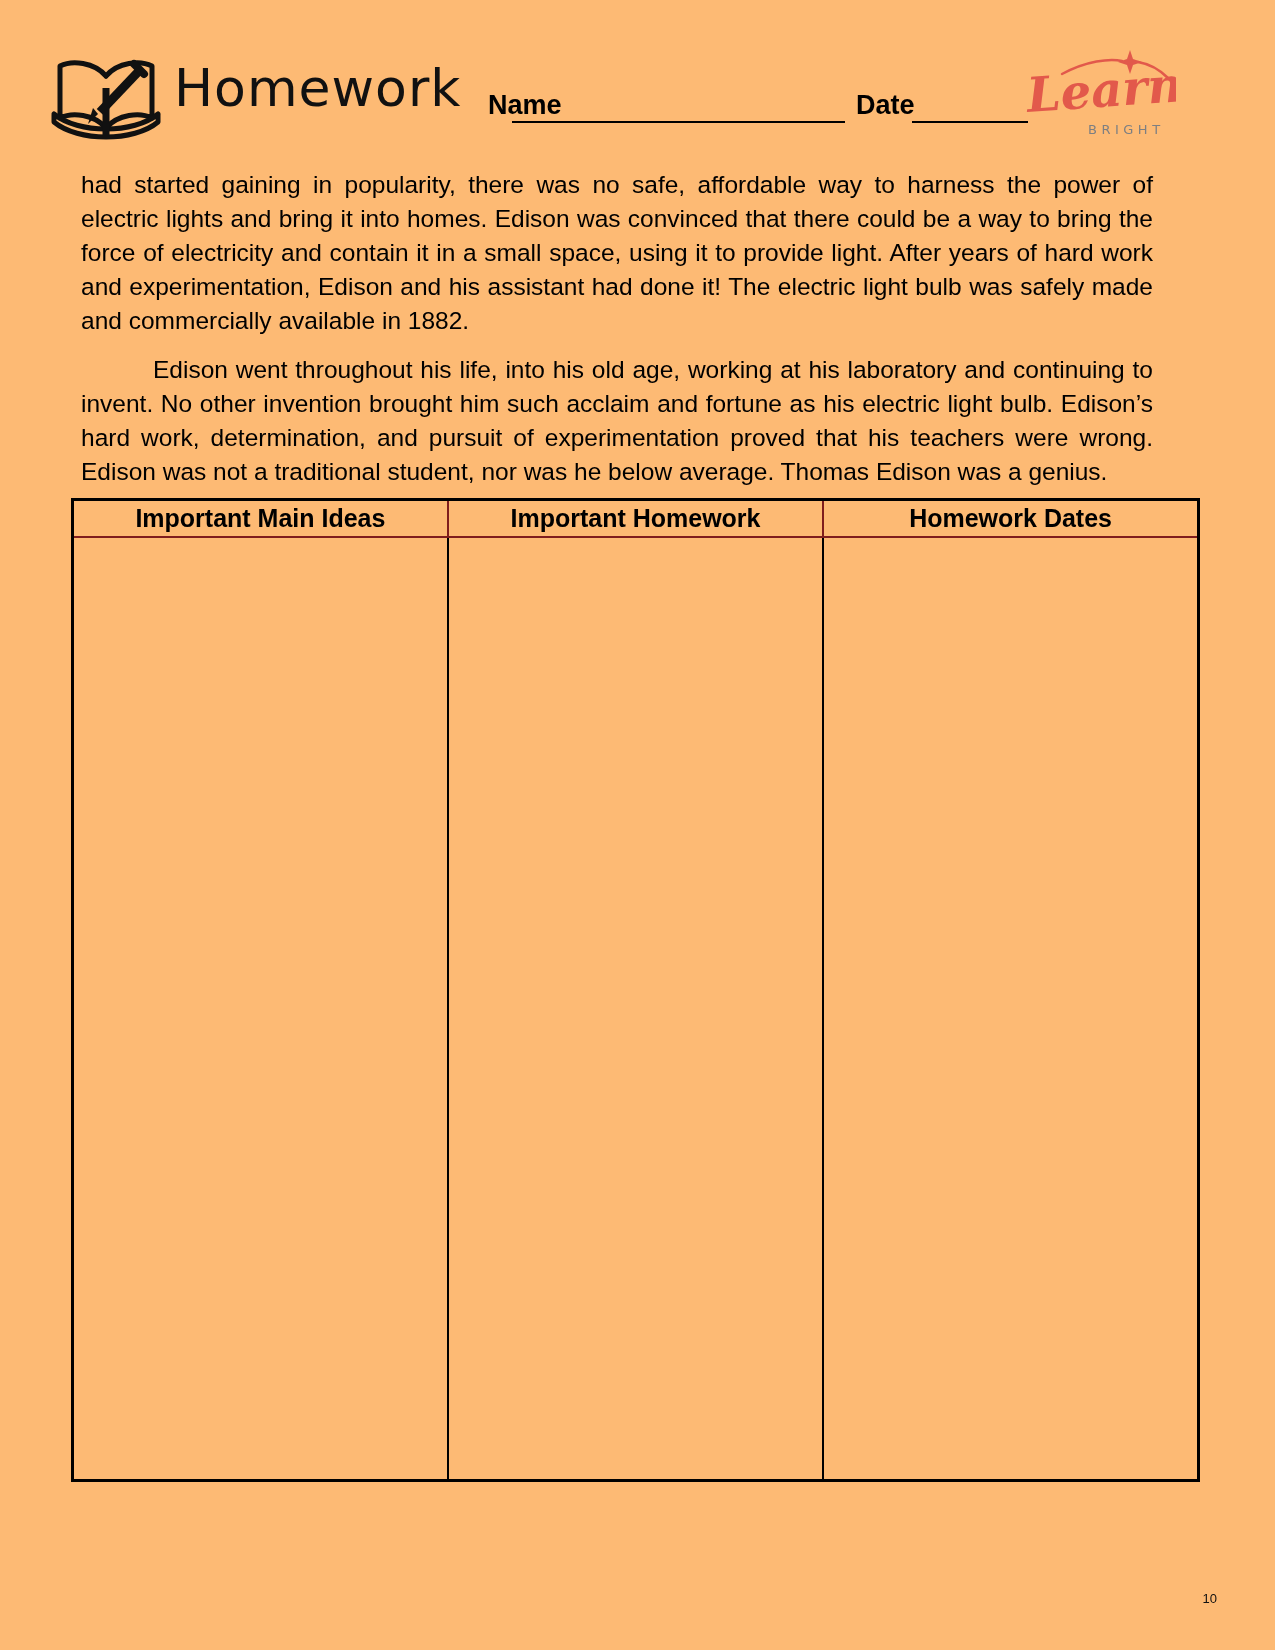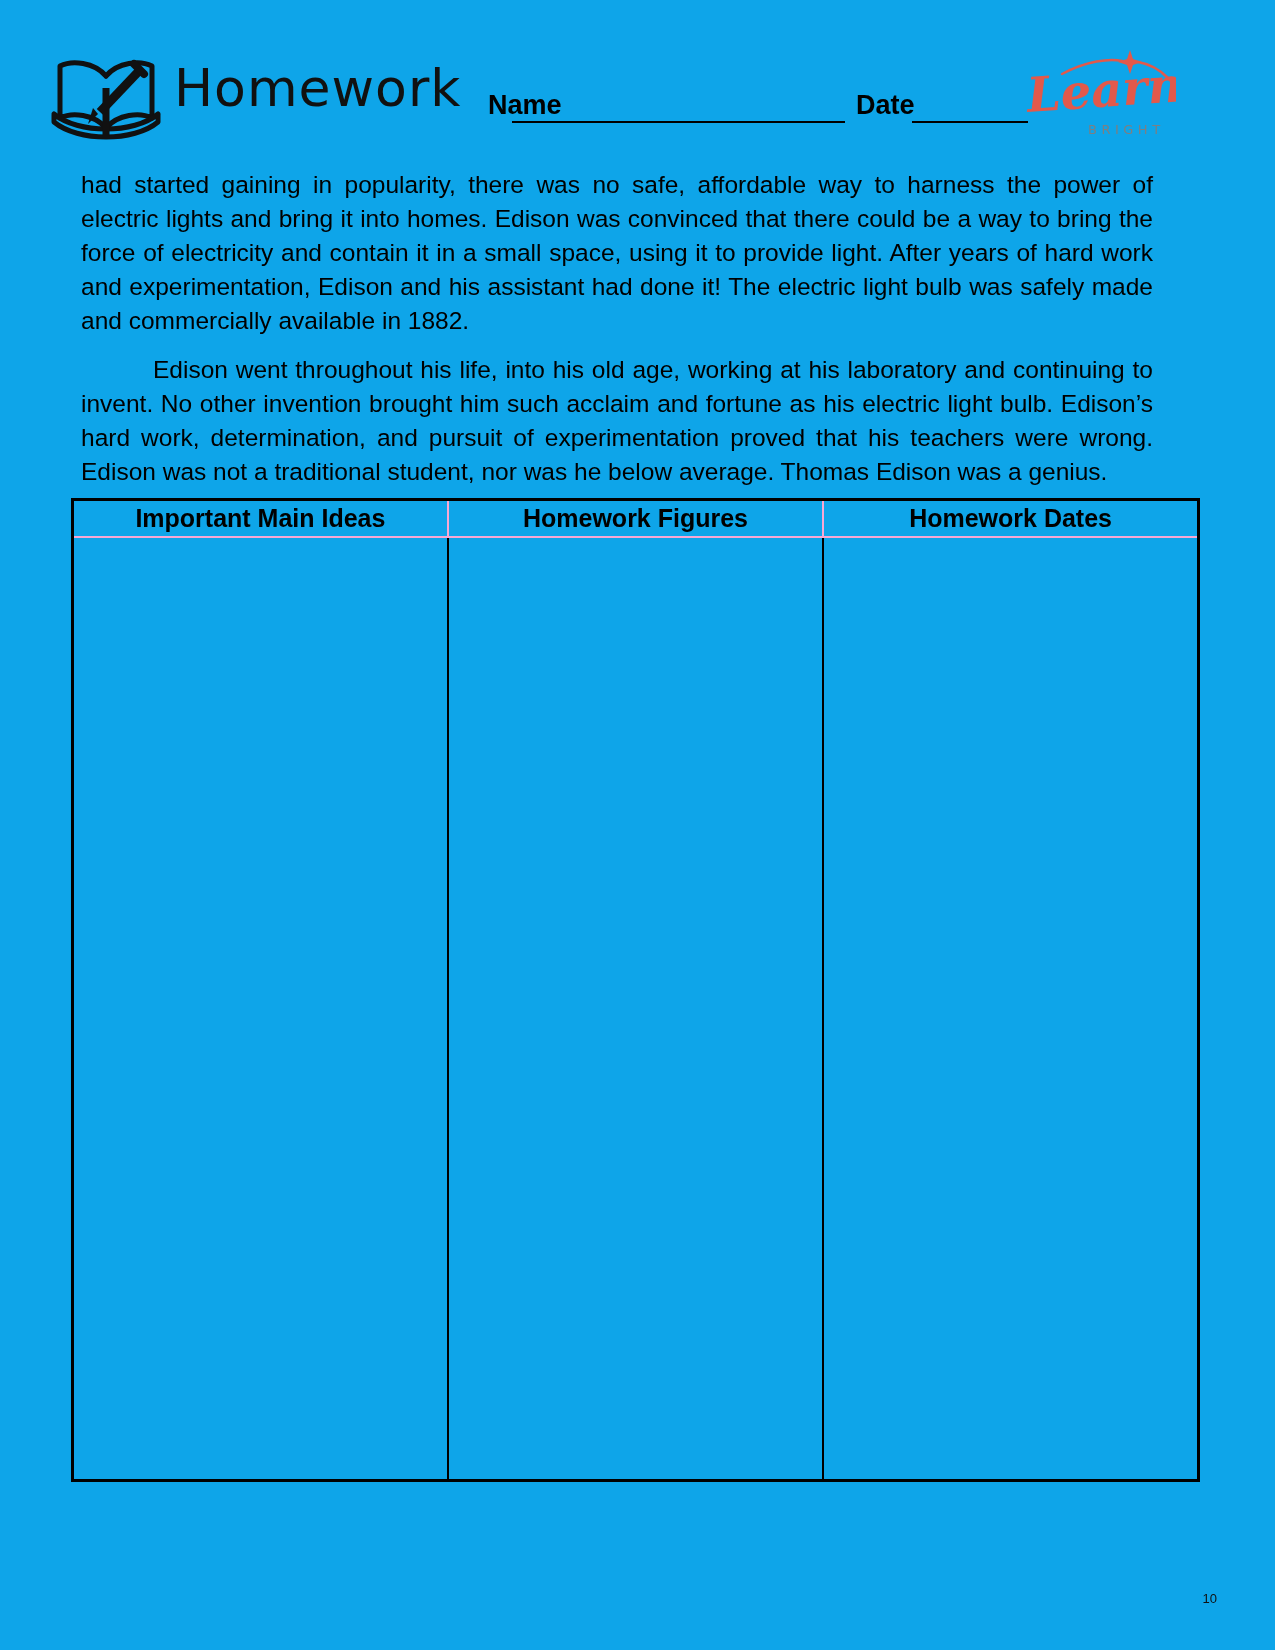--- a/index.html
+++ b/index.html
@@ -1,20 +1,20 @@
 <!DOCTYPE html>
 <html><head>
 <meta charset="utf-8">
 <style>
   * { margin:0; padding:0; box-sizing:border-box; }
   html,body { background:#ffffff; }
   .page {
     position:relative;
     width:1275px; height:1650px;
-    background:#0ea5e9;
+    background:#fdba74;
     font-family:"Liberation Sans", sans-serif;
     color:#000;
     overflow:hidden;
   }
 
   
   .book-icon { position:absolute; left:48px; top:50px; width:116px; height:100px; }
   .hw-title {
     position:absolute; left:174px; top:56px;
     font-family:"DejaVu Sans", sans-serif;
@@ -52,21 +52,21 @@
 
   
   .table-wrap { position:absolute; left:71px; top:498px; width:1129px; height:984px; }
   table.notes {
     width:100%; height:100%;
     border-collapse:collapse;
     border:3px solid #000;
     table-layout:fixed;
   }
   table.notes th {
-    border:2px solid #f9a8d4;
+    border:2px solid #7f1d1d;
     height:37px;
     font-size:25px; font-weight:bold;
     text-align:center; vertical-align:middle;
     padding:2px 4px;
   }
   table.notes td {
     border:2px solid #000;
     vertical-align:top;
   }
 
@@ -113,21 +113,21 @@
   <div class="text-block">
     <p>had started gaining in popularity, there was no safe, affordable way to harness the power of electric lights and bring it into homes. Edison was convinced that there could be a way to bring the force of electricity and contain it in a small space, using it to provide light. After years of hard work and experimentation, Edison and his assistant had done it! The electric light bulb was safely made and commercially available in 1882.</p>
     <p class="indented">Edison went throughout his life, into his old age, working at his laboratory and continuing to invent. No other invention brought him such acclaim and fortune as his electric light bulb. Edison’s hard work, determination, and pursuit of experimentation proved that his teachers were wrong. Edison was not a traditional student, nor was he below average. Thomas Edison was a genius.</p>
   </div>
 
   <div class="table-wrap">
     <table class="notes">
       <thead>
         <tr>
           <th>Important Main Ideas</th>
-          <th>Homework Figures</th>
+          <th>Important Homework</th>
           <th>Homework Dates</th>
         </tr>
       </thead>
       <tbody>
         <tr>
           <td></td>
           <td></td>
           <td></td>
         </tr>
       </tbody>

